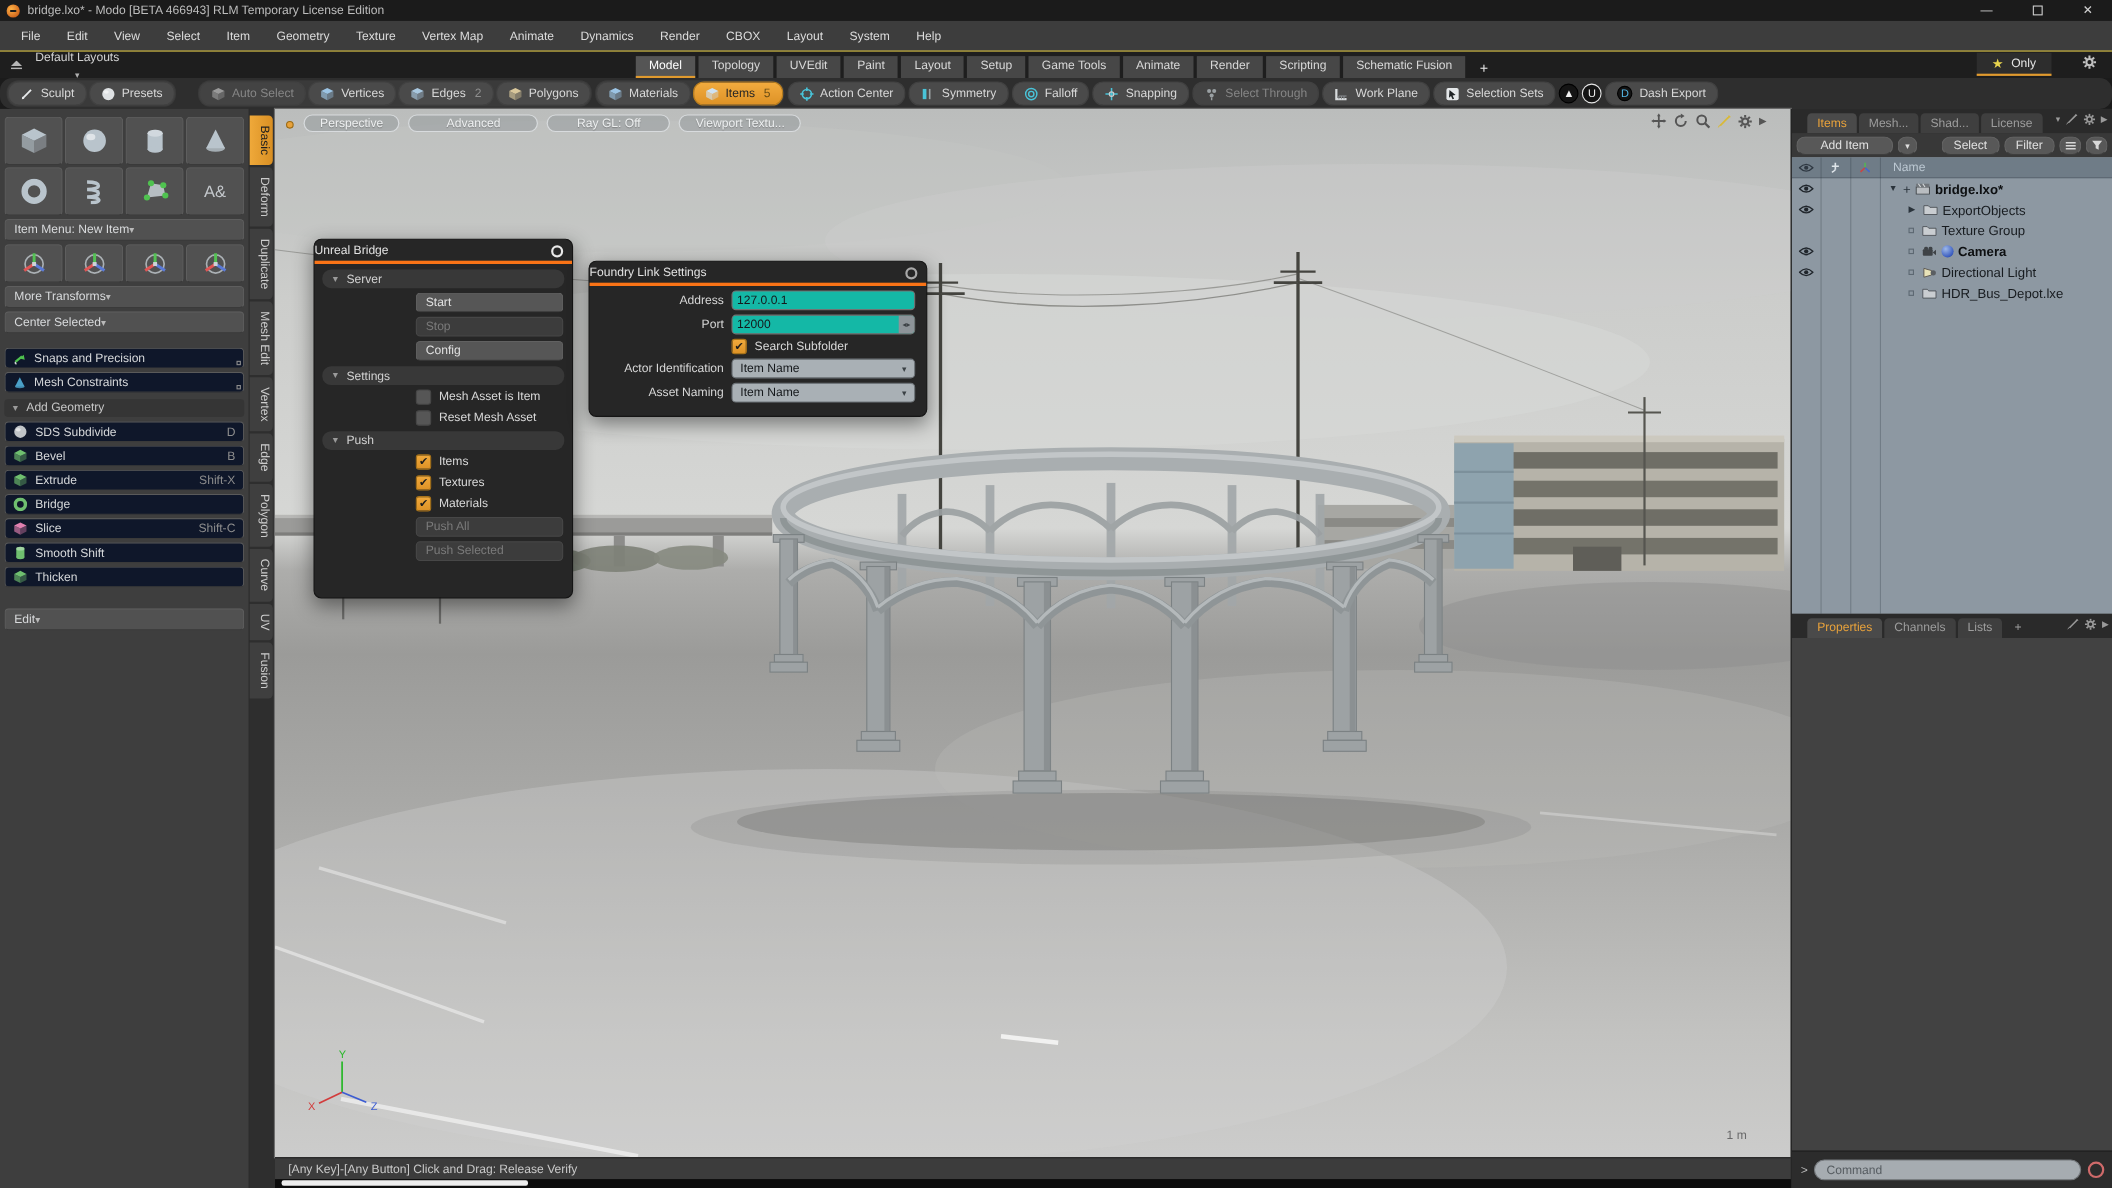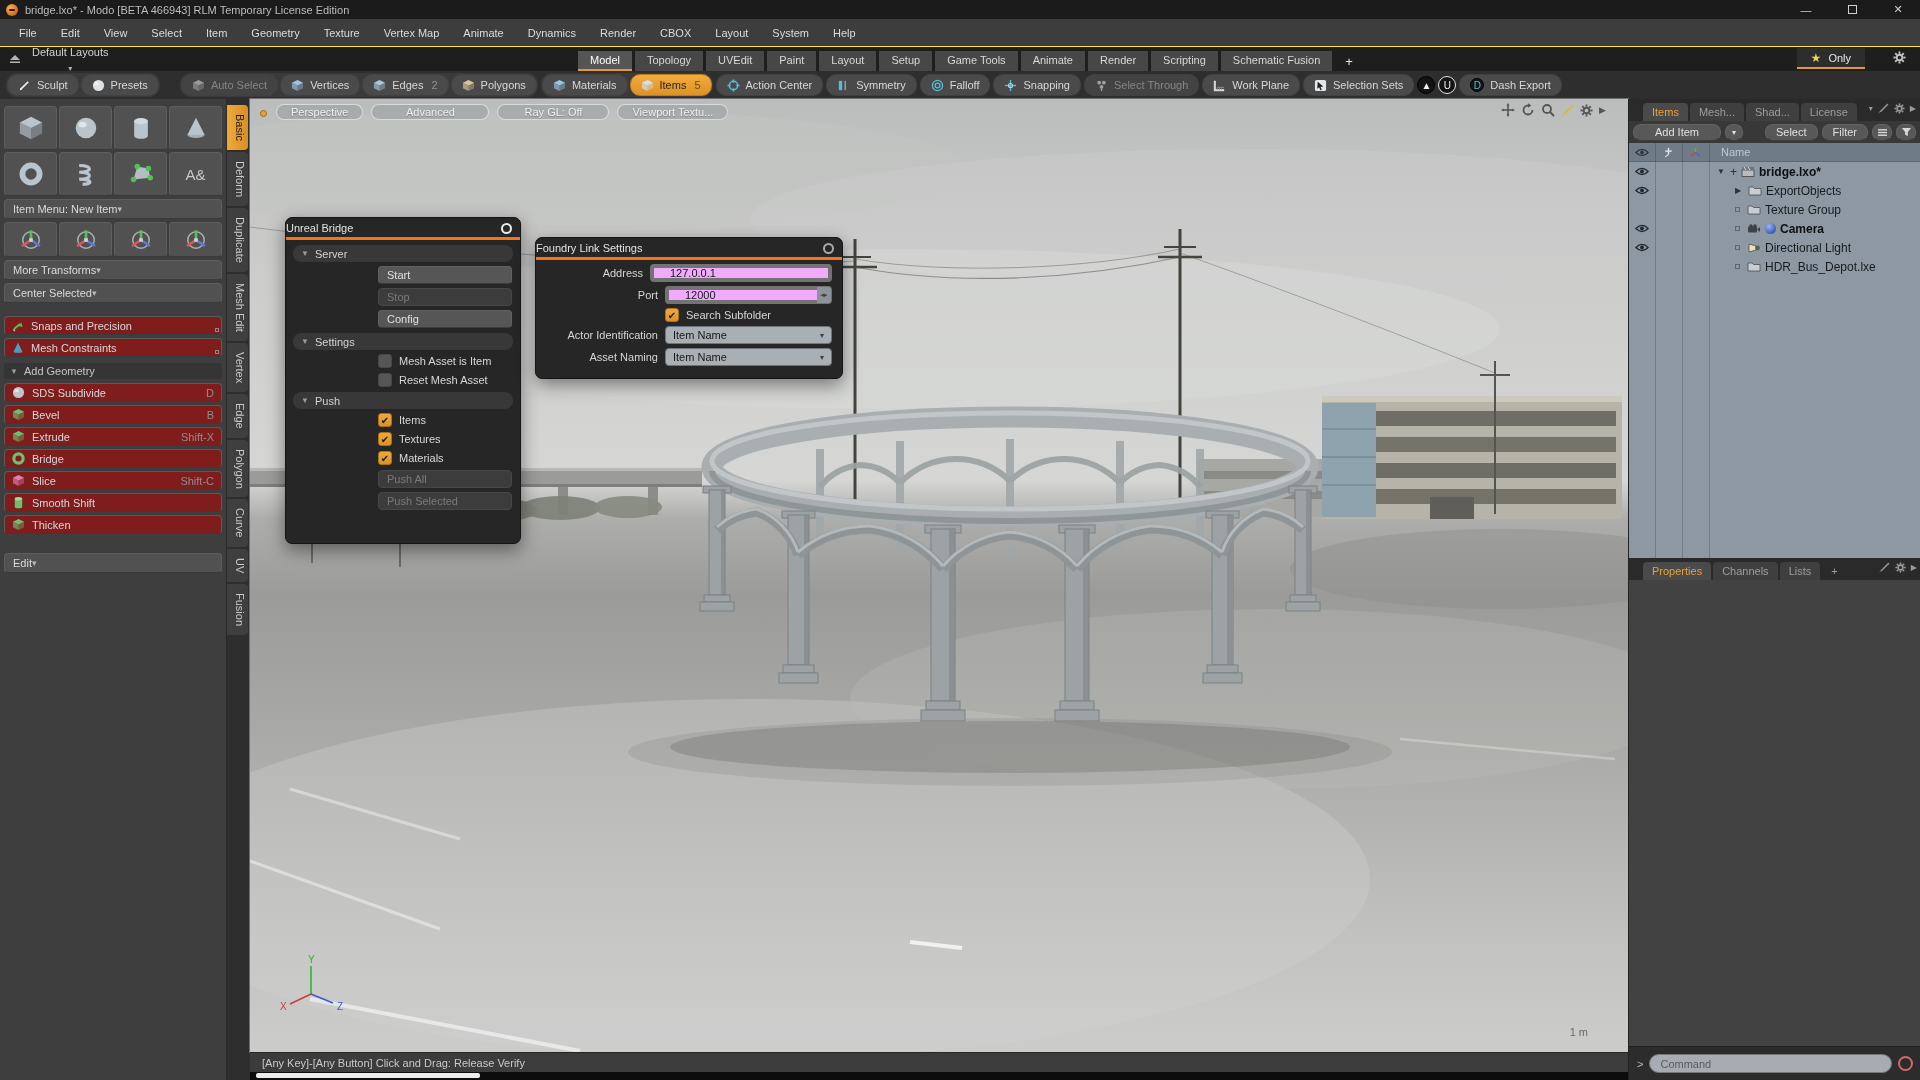--- a/index.html
+++ b/index.html
@@ -30,21 +30,21 @@
   .ltab{ background:#474747; color:#d8d8d8; padding:3px 12px 4px; height:20px; }
   .ltab.active{ background:#555555; color:#fff; border-bottom:2px solid #e09a2e; padding-bottom:2px;}
   #add-layout-tab{ color:#e8e8e8; padding:2px 10px; font-size:13px;}
   #only-btn{ position:absolute; right:55px; top:1px; height:21px; padding:0 14px; background:#2d2d2d;
     border-bottom:2px solid #e09a2e; display:flex; gap:7px; align-items:center; color:#e6e6e6;}
   #only-btn .star{ color:#e8d44d; font-size:12px;}
   #layout-gear{ position:absolute; right:14px; top:3px; }
 
   
   #toolbar{ position:absolute; left:0; top:71px; width:1920px; height:28px; background:#2e2e2e;
-    display:flex; align-items:center; gap:3px; padding-left:6px;}
+    display:flex; align-items:center; gap:3px; padding-left:6px;border-radius:11px;}
   .tgroup{ background:#3a3a3a; border-radius:11px; display:flex; gap:2px; padding:1px; }
   .pill{ display:inline-flex; align-items:center; gap:6px; height:22px; padding:0 10px;
     background:#4a4a4a; border:1px solid #414141; border-radius:10px; color:#d8d8d8; white-space:nowrap;}
   .pill .cnt{ color:#8f8f8f; margin-left:2px;}
   .pill.disabled{ color:#868686; background:#434343;}
   .pill.active{ background:linear-gradient(#f2ab3e,#dd9226); color:#262626; border-color:#b87d1e;}
   .pill.active .cnt{ color:#6b4e14;}
   .cube{ width:13px; height:13px; display:inline-block;}
   .roundic{ width:18px;height:18px;border-radius:50%;background:#141414;color:#f2f2f2;display:inline-flex;
     align-items:center;justify-content:center;font-size:10px;border:1px solid #000;}
@@ -52,21 +52,21 @@
   
   #sidebar{ position:absolute; left:0; top:99px; width:227px; height:981px; background:#3e3e3e;
     border-right:1px solid #2a2a2a; padding:7px 4px 0 4px;}
   .btn-grid{ display:grid; grid-template-columns:repeat(4,1fr); gap:2px; margin-bottom:3px;}
   .gbtn{ height:44px; background:#515151; border:1px solid #5e5e5e; border-bottom-color:#3a3a3a;
     border-radius:4px; display:flex; align-items:center; justify-content:center;}
   .gbtn.small{height:35px;}
   .drop{ height:20px; background:#515151; border:1px solid #5e5e5e; border-bottom-color:#3a3a3a; border-radius:4px;
     display:flex; align-items:center; padding:0 8px; color:#d8dadc; margin-bottom:3px; justify-content:flex-start;}
   .drop .dd{ color:#b9b9b9; font-size:9px;}
-  .sbar-row{ height:19px; background:#7f1d1d; border:1px solid #5a5a5a; border-bottom-color:#3a3a3a; border-radius:4px;
+  .sbar-row{ height:19px; background:#0f172a; border:1px solid #5a5a5a; border-bottom-color:#3a3a3a; border-radius:4px;
     display:flex; align-items:center; gap:7px; padding:0 7px; margin-bottom:3px; color:#d6d8da; position:relative;}
   .sbar-row .sc{ margin-left:auto; color:#8d8d8d;}
   .sec-head{ height:16px; display:flex; align-items:center; gap:6px; padding:0 6px; color:#c6c6c6;
     background:#353535; border-radius:3px; margin:6px 0 4px;}
   .popdot{ position:absolute; right:2px; bottom:2px; width:4px; height:4px; border:1px solid #8c8c8c;}
 
   
   #sidetabs{ position:absolute; left:227px; top:99px; width:23px; height:981px; background:#2e2e2e;
     display:flex; flex-direction:column; padding-top:6px;}
   .vtab{ writing-mode:vertical-rl; background:#3f3f3f; color:#cbcbcb; border-radius:0 4px 4px 0;
@@ -99,22 +99,22 @@
     border-radius:4px; color:#e0e0e0; display:flex; align-items:center; padding:0 8px; margin-bottom:4px;}
   .pbtn.disabled{ background:#3c3c3c; color:#7a7a7a; border-color:#474747;}
   .cbrow{ display:flex; align-items:center; gap:7px; margin:0 0 5px 92px; color:#d8d8d8;}
   .cb{ width:14px; height:14px; border-radius:3px; background:#565656; border:1px solid #474747; display:flex;
     align-items:center; justify-content:center; font-size:10px; color:#1c1c1c;}
   .cb.checked{ background:linear-gradient(#f0a93c,#dd9226); border-color:#a8731a;}
 
   
   .frow{ display:flex; align-items:center; margin:4px 10px 0 0;}
   .frow .flabel{ width:122px; text-align:right; margin-right:7px; color:#d6d6d6;}
-  .field{ flex:1; height:18px; background:#f0abfc; border:4px solid #737373; border-radius:4px;
-    color:#15181b; padding:0 16px; font-family:"Liberation Sans",sans-serif; font-size:11px;}
+  .field{ flex:1; height:18px; background:#14b8a6; border:1px solid #737373; border-radius:4px;
+    color:#15181b; padding:0 4px; font-family:"Liberation Sans",sans-serif; font-size:11px;}
   .fieldwrap{ flex:1; position:relative; display:flex;}
   .spin{ position:absolute; right:1px; top:1px; bottom:1px; width:14px; background:#8d9499; border-radius:0 3px 3px 0;
     display:flex; align-items:center; justify-content:center; color:#3c4246; font-size:7px;}
   .fdrop{ flex:1; height:18px; background:#a9b0b5; border:1px solid #6f757a; border-radius:4px; color:#15181b;
     display:flex; align-items:center; justify-content:space-between; padding:0 7px;}
   .fdrop .dd{ font-size:8px; color:#3a4044;}
 
   
   #rightpanel{ position:absolute; right:0; top:99px; width:292px; height:981px; background:#3d3d3d; border-left:1px solid #222;}
   .rtabs{ height:22px; background:#2a2a2a; display:flex; align-items:flex-end; gap:2px; padding-left:14px; position:relative;}

